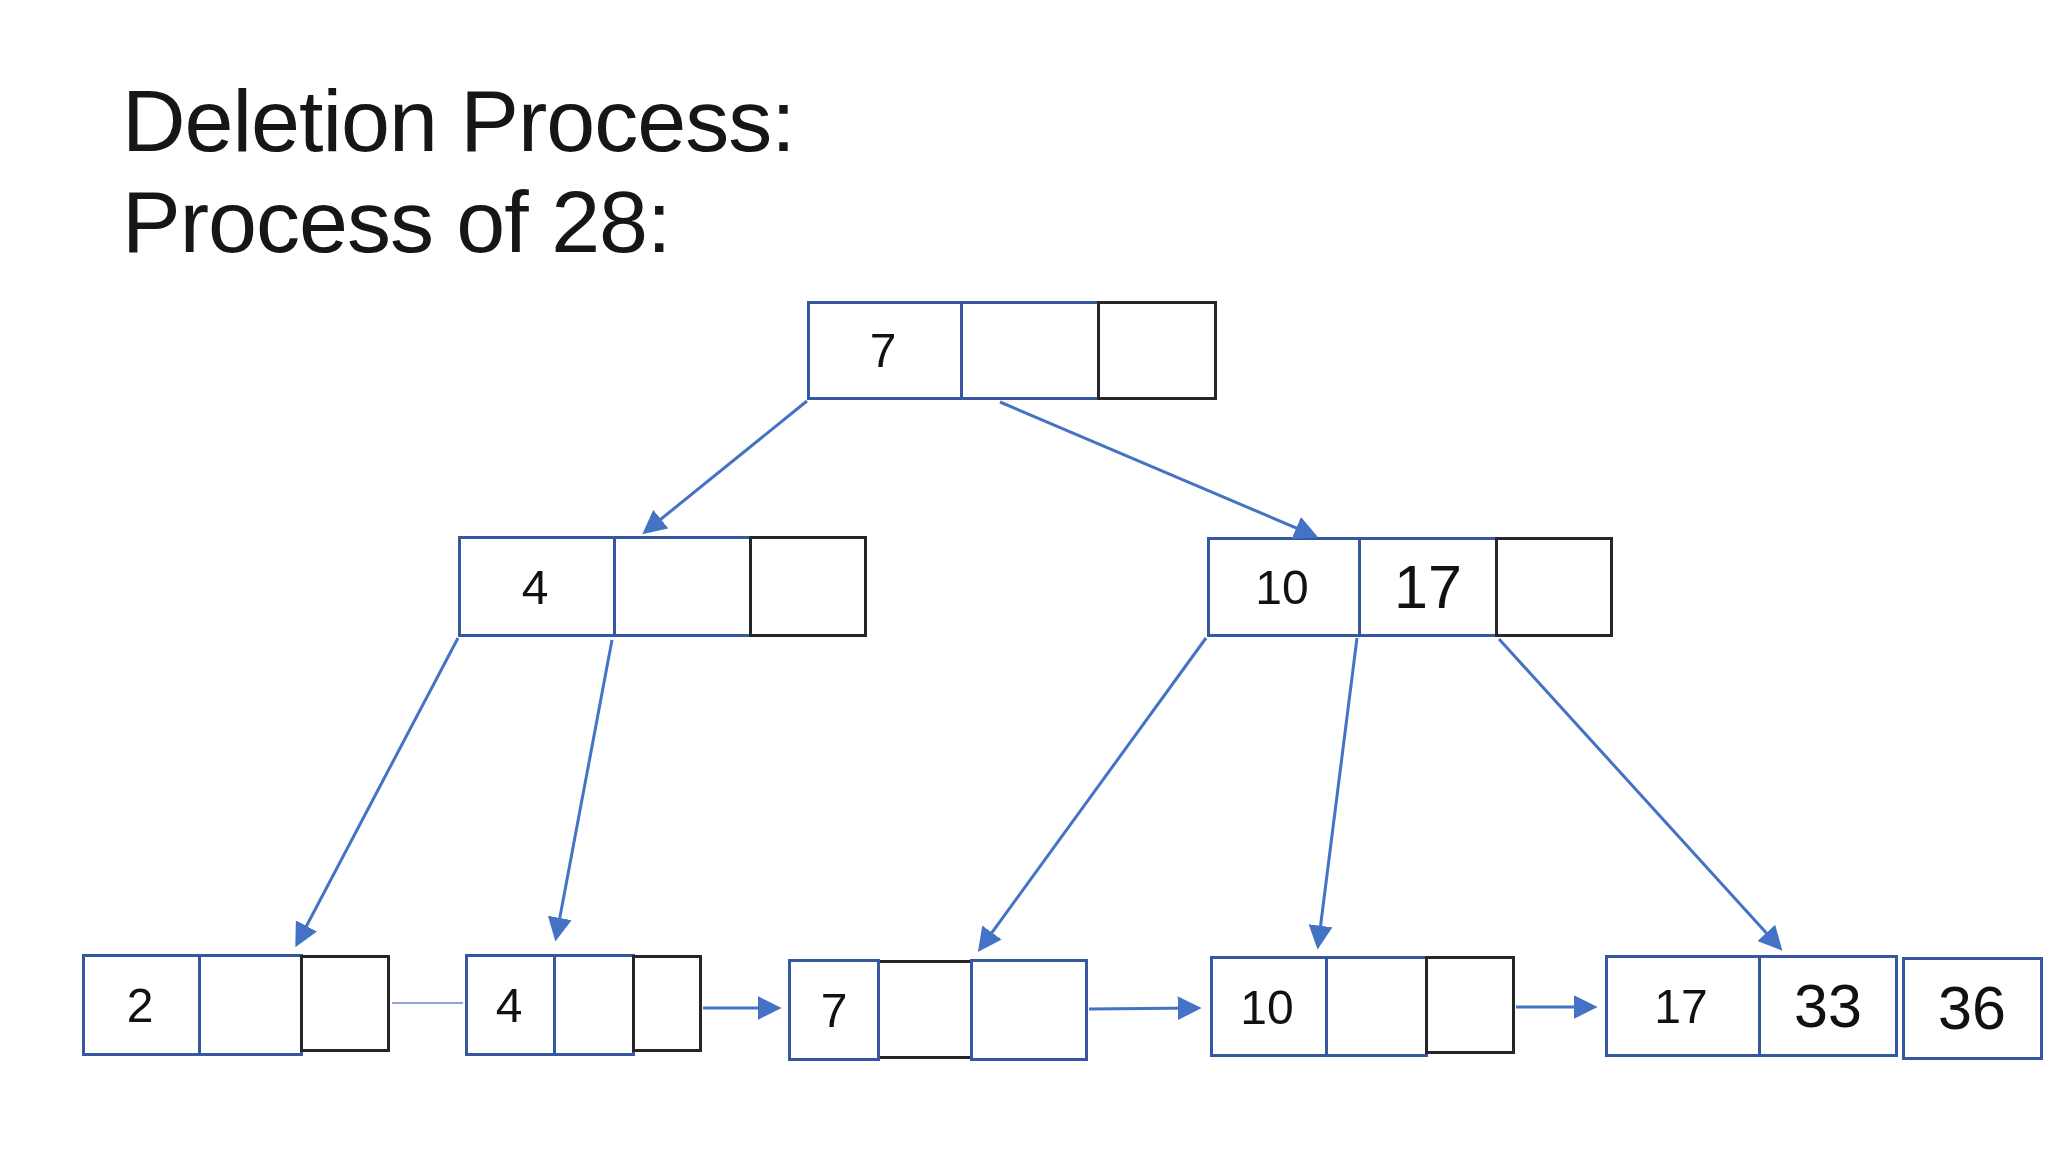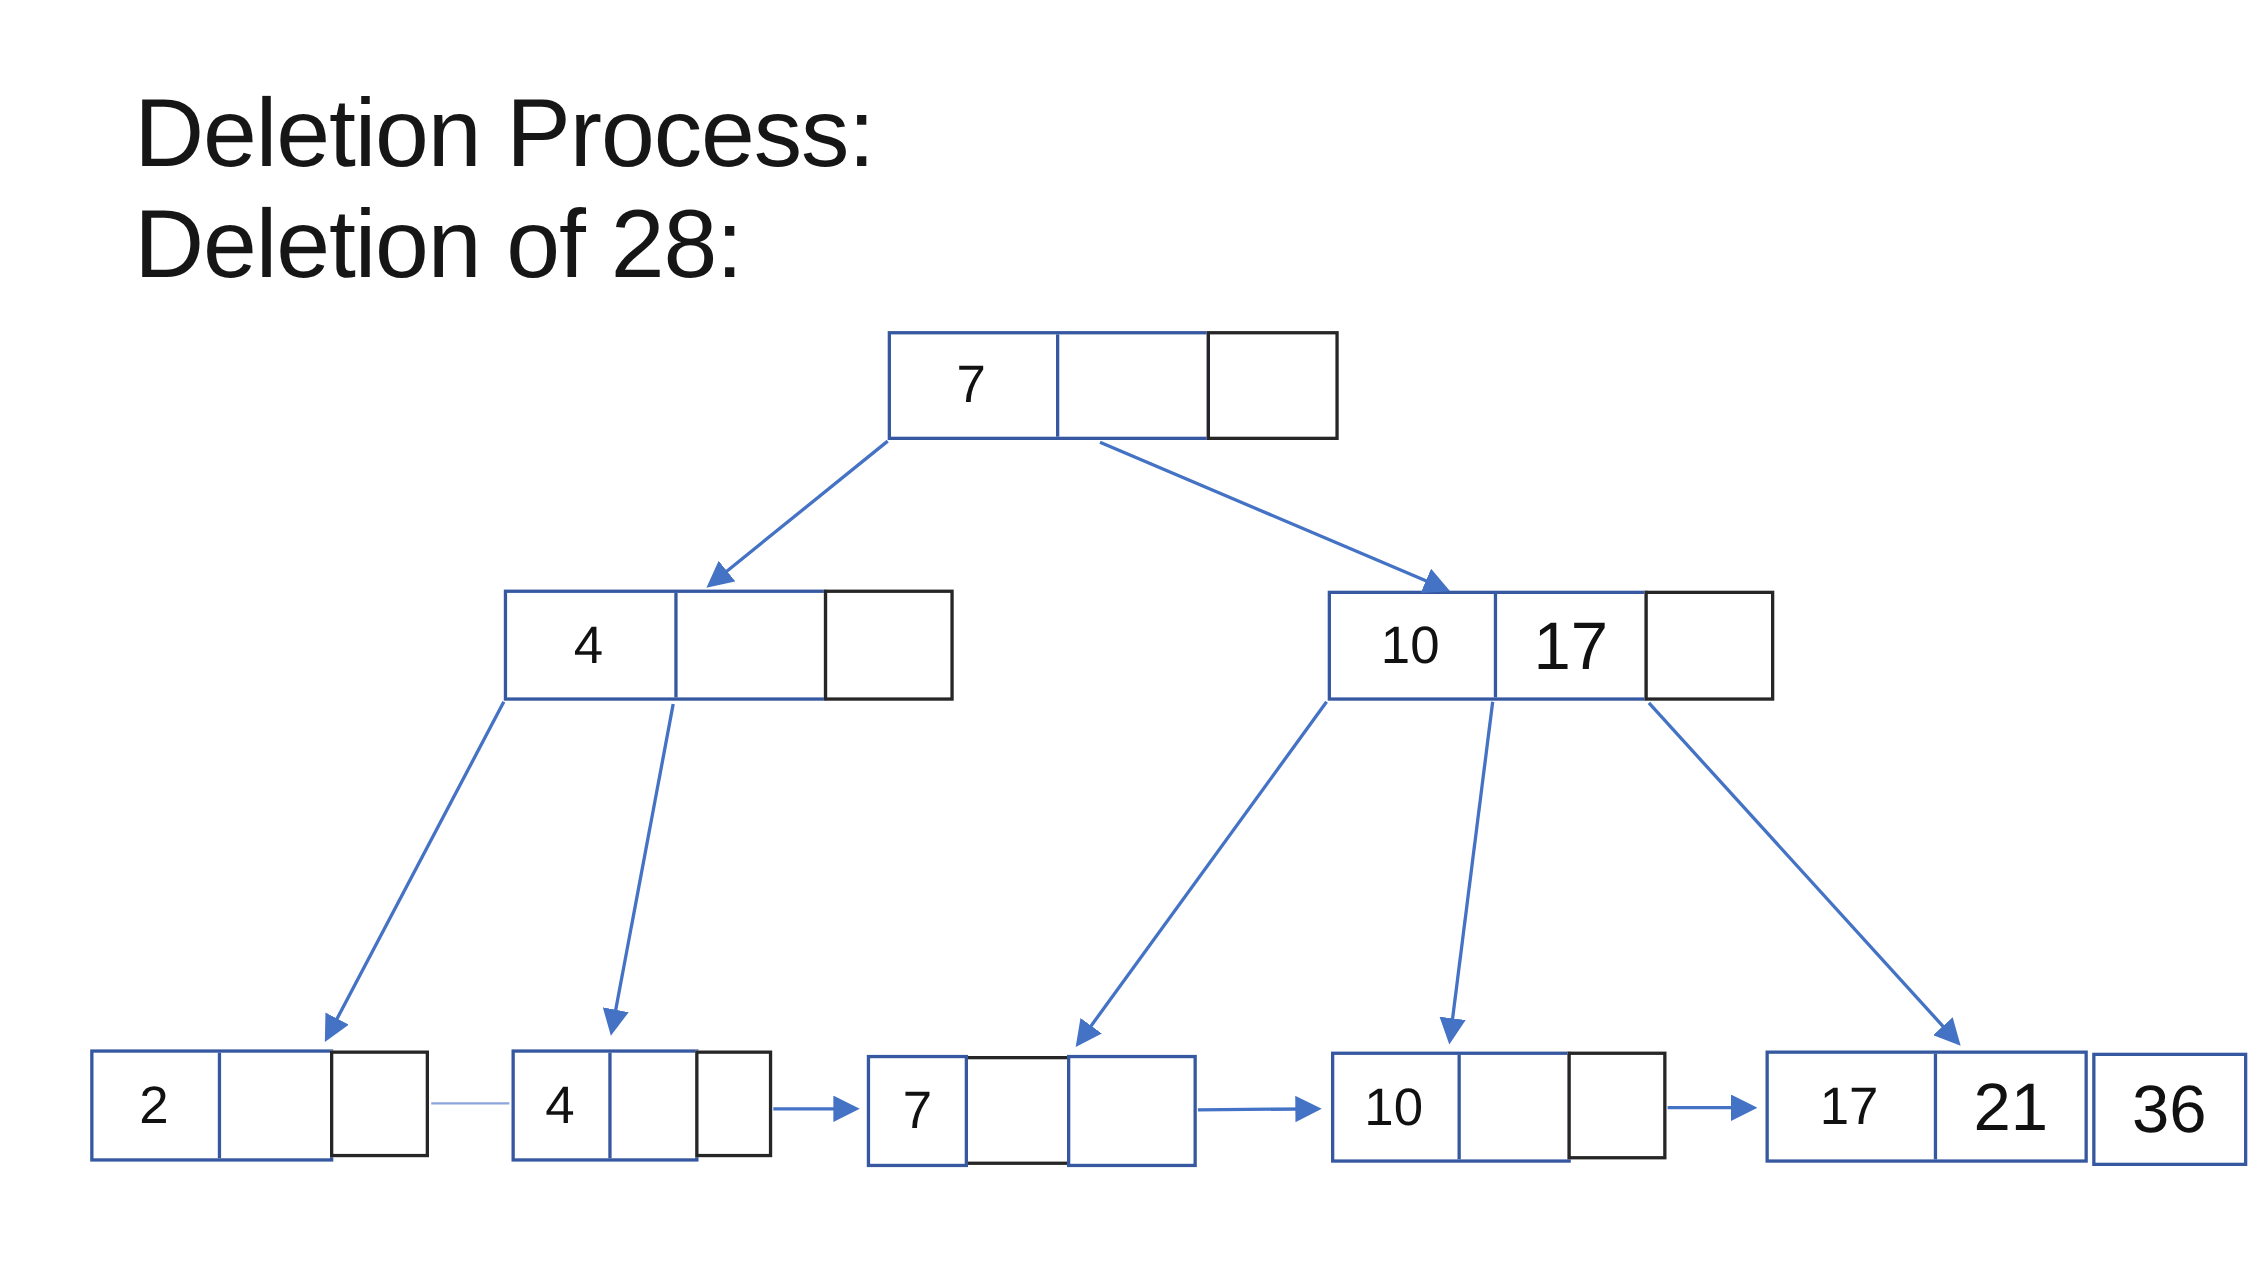--- a/index.html
+++ b/index.html
@@ -62,21 +62,21 @@
   .edge.link { stroke: var(--link-blue, #8CA5DB); stroke-width: 2; }
   .arrowhead { fill: var(--accent-blue, #4472C4); }
 </style>
 </head>
 <body>
 
 <div class="stage">
 
   <div class="title">
     <div>Deletion Process:</div>
-    <div>Deletion of 28:</div>
+    <div>Process of 28:</div>
   </div>
 
   <div class="node" style="left:807px; top:301px; width:410px; height:99px;">
     <div class="seg" style="left:0; top:0; width:293px; height:99px;">
       <div class="divider" style="left:150px;"></div>
     </div>
     <div class="seg dark" style="left:290px; top:0; width:120px; height:99px;"></div>
     <span class="key" style="left:76px; top:49px;">7</span>
   </div>
 
@@ -127,21 +127,21 @@
     <div class="seg dark" style="left:215px; top:0; width:90px; height:98px;"></div>
     <span class="key" style="left:57px; top:51px;">10</span>
   </div>
 
   <div class="node" style="left:1605px; top:955px; width:438px; height:102px;">
     <div class="seg" style="left:0; top:0; width:293px; height:102px;">
       <div class="divider" style="left:150px;"></div>
     </div>
     <div class="seg" style="left:297px; top:2px; width:141px; height:103px;"></div>
     <span class="key" style="left:76px; top:51px;">17</span>
-    <span class="key big" style="left:223px; top:51px;">21</span>
+    <span class="key big" style="left:223px; top:51px;">33</span>
     <span class="key big" style="left:367px; top:53px;">36</span>
   </div>
 
   <svg class="edges" viewBox="0 0 2048 1152">
     <defs>
       <marker id="arr" viewBox="0 0 10 10" refX="8.5" refY="5" markerWidth="8" markerHeight="8" orient="auto-start-reverse">
         <path class="arrowhead" d="M0,0 L10,5 L0,10 z"></path>
       </marker>
     </defs>
     <line class="edge" x1="807" y1="401" x2="645" y2="532" marker-end="url(#arr)"></line>

